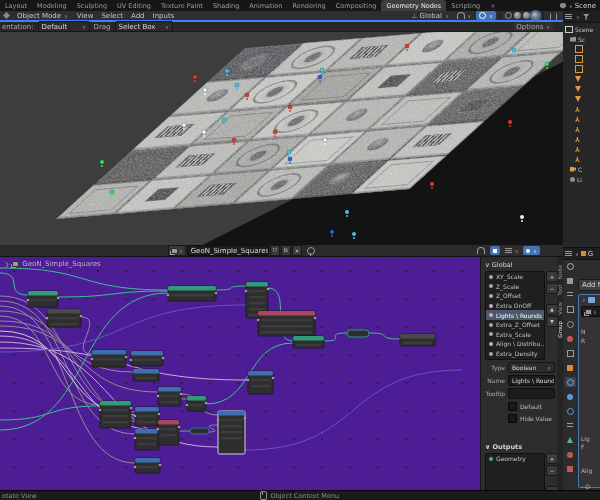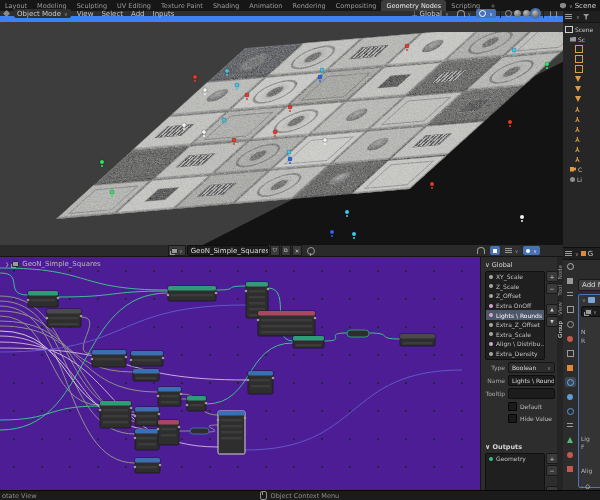--- a/index.html
+++ b/index.html
@@ -26,21 +26,21 @@
   .magnet{width:6px;height:6px;border:1.5px solid #9a9a9a;border-bottom:none;border-radius:4px 4px 0 0;}
   .fieldbox{background:#1c1c1c;border:1px solid #0e0e0e;border-radius:2px;color:#dcdcdc;
             display:flex;align-items:center;padding:0 3px;height:9px;overflow:hidden;white-space:nowrap;}
   .ddown{background:#2b2b2b;border:1px solid #151515;border-radius:2px;color:#d8d8d8;
          display:flex;align-items:center;justify-content:space-between;padding:0 3px;height:9px;overflow:hidden;white-space:nowrap;}
   .checkbox{width:7px;height:7px;background:#1a1a1a;border:1px solid #060606;border-radius:1px;}
   .mbtn{width:10px;height:9px;background:#3a3a3a;border:1px solid #181818;border-radius:2px;color:#cfcfcf;
         display:flex;align-items:center;justify-content:center;font-size:6px;}
   
   .vp{left:0;top:11px;width:563px;height:234px;background:#3d3d3d;border-right:1px solid #0d0d0d;}
-  .vp-hdr1{left:0;top:0;width:100%;height:11px;background:#2e2e2e;display:flex;align-items:center;gap:4px;padding:0 3px;box-sizing:border-box;border-bottom:6px solid #3b82f6;}
+  .vp-hdr1{left:0;top:0;width:100%;height:11px;background:#2e2e2e;display:flex;align-items:center;gap:4px;padding:0 3px;box-sizing:border-box;border-bottom:2px solid #3b82f6;}
   .vp-hdr2{left:0;top:11px;width:100%;height:10px;background:#272727;display:flex;align-items:center;gap:4px;padding:0 2px;box-sizing:border-box;border-bottom:1px solid #1b1b1b;color:#a8a8a8;}
   .menu{color:#c4c4c4;padding:0 2px;}
   .vp-canvas{left:0;top:21px;width:563px;height:213px;overflow:hidden;background:#3d3d3d;}
   .vp-dark{left:0;top:0;width:563px;height:213px;background:#131313;clip-path:polygon(36% 100%,100% 14%,100% 100%);}
   .plane{left:0;top:0;width:538px;height:318px;transform-origin:0 0;
          transform:matrix(0.657,-0.0556,-0.594,0.5375,245,16);}
   .tilegrid{position:absolute;inset:0;display:grid;grid-template-columns:repeat(6,88px);grid-template-rows:repeat(5,62px);gap:2px;}
   .tile{position:relative;box-shadow:inset 0 0 0 1px rgba(0,0,0,.45),inset -3px -4px 0 rgba(0,0,0,.28),inset 2px 2px 0 rgba(255,255,255,.12);}
   .feat{pointer-events:none;}
   .f-ring{position:absolute;left:16%;top:14%;width:56%;height:62%;border-radius:50%;border:3px solid rgba(25,25,25,.55);
@@ -172,20 +172,36 @@
           </span>
         <span class="sep"></span>
         <span class="sphere wire"></span>
         <span class="sphere"></span>
         <span class="sphere"></span>
         <span class="sphere activebg"></span>
         <span class="sep"></span>
         <span style="color:#9a9a9a;font-size:6px;letter-spacing:1px;">❙❙</span>
       </span>
     </div>
+    <div class="abs vp-hdr2">
+      <span>entation:</span>
+      <span class="ddown" style="width:44px;">
+        <span>Default</span>
+          <span class="chev">∨</span>
+      </span>
+      <span>Drag</span>
+      <span class="ddown" style="width:50px;">
+        <span>Select Box</span>
+          <span class="chev">∨</span>
+      </span>
+      <span class="chip btn" style="margin-left:auto;margin-right:8px;">
+        <span>Options</span>
+          <span class="chev">∨</span>
+      </span>
+    </div>
     <div class="abs vp-canvas">
       <div class="abs vp-dark"></div>
       <div class="abs plane">
         <div class="tilegrid" id="tilegrid">
             <div class="tile" style="background: rgb(35, 38, 43);">
               <div class="feat f-ring"></div>
             </div>
             <div class="tile" style="background: rgb(168, 170, 165);">
               <div class="feat f-ring"></div>
             </div>

